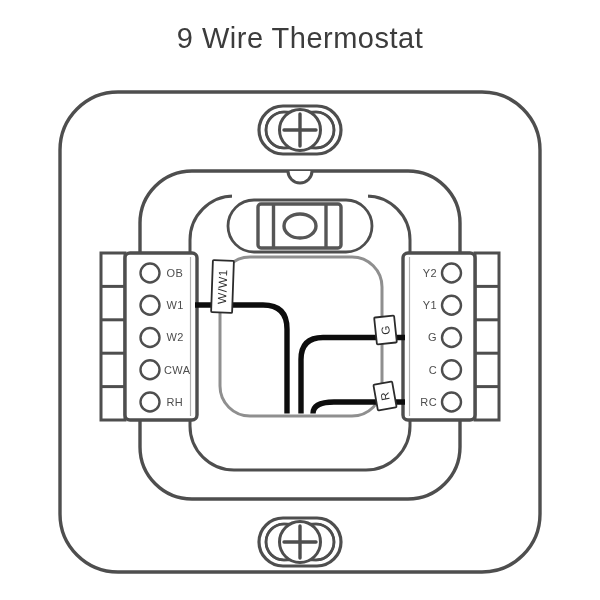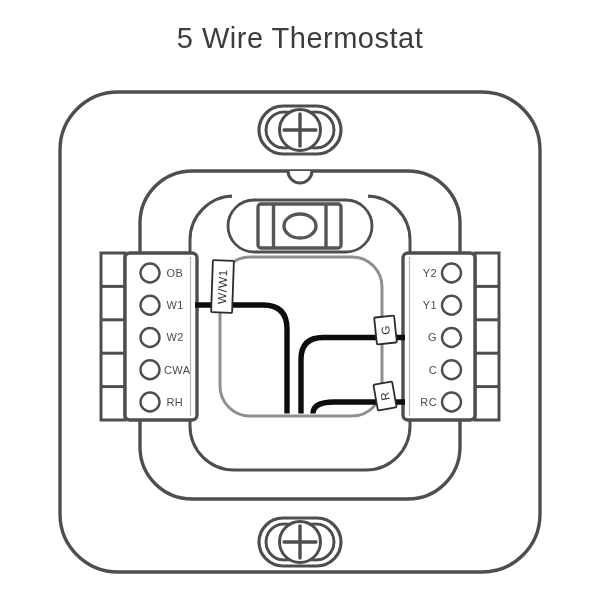--- a/index.html
+++ b/index.html
@@ -31,21 +31,21 @@
   .wtext{font-family:"Liberation Sans",sans-serif;font-size:11.5px;
     fill:var(--c-wire-label-text,#2e2e2e);text-anchor:middle;letter-spacing:.5px;}
   .wtext.long{font-size:12px;letter-spacing:.6px;}
   .screw{fill:none;stroke:var(--c-outline,#4e4e4e);}
   .screwfill{fill:#ffffff;stroke:var(--c-outline,#4e4e4e);}
   .cross{stroke:var(--c-outline,#4e4e4e);stroke-width:3.4;stroke-linecap:round;fill:none;}
 </style>
 </head>
 <body>
 
-<h1 class="title">5 Wire Thermostat</h1>
+<h1 class="title">9 Wire Thermostat</h1>
 
 <svg width="600" height="600" viewBox="0 0 600 600">
 
   <g>
     <rect class="s" x="60" y="92" width="480" height="480" rx="58"></rect>
     <rect class="s" x="140" y="171" width="320" height="328" rx="52"></rect>
     <path class="s thin" d="M 288 171 A 12 12 0 0 0 312 171"></path>
     <rect class="s thin" x="190" y="196" width="220" height="274" rx="44"></rect>
   </g>
 

